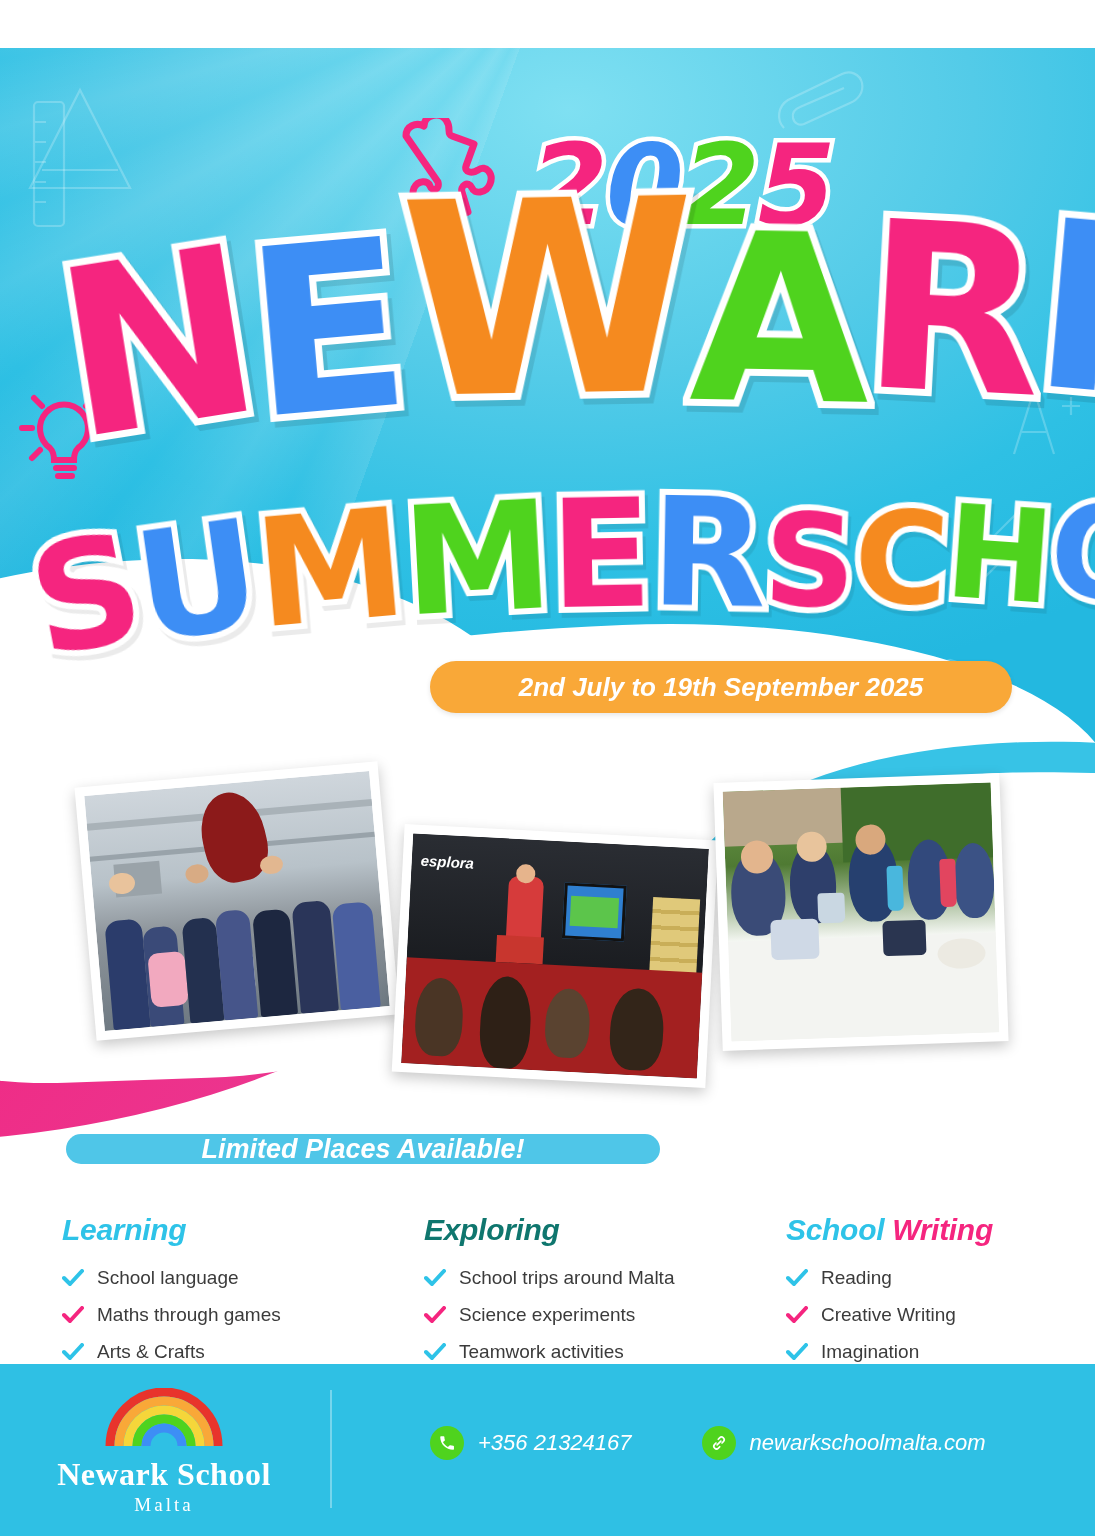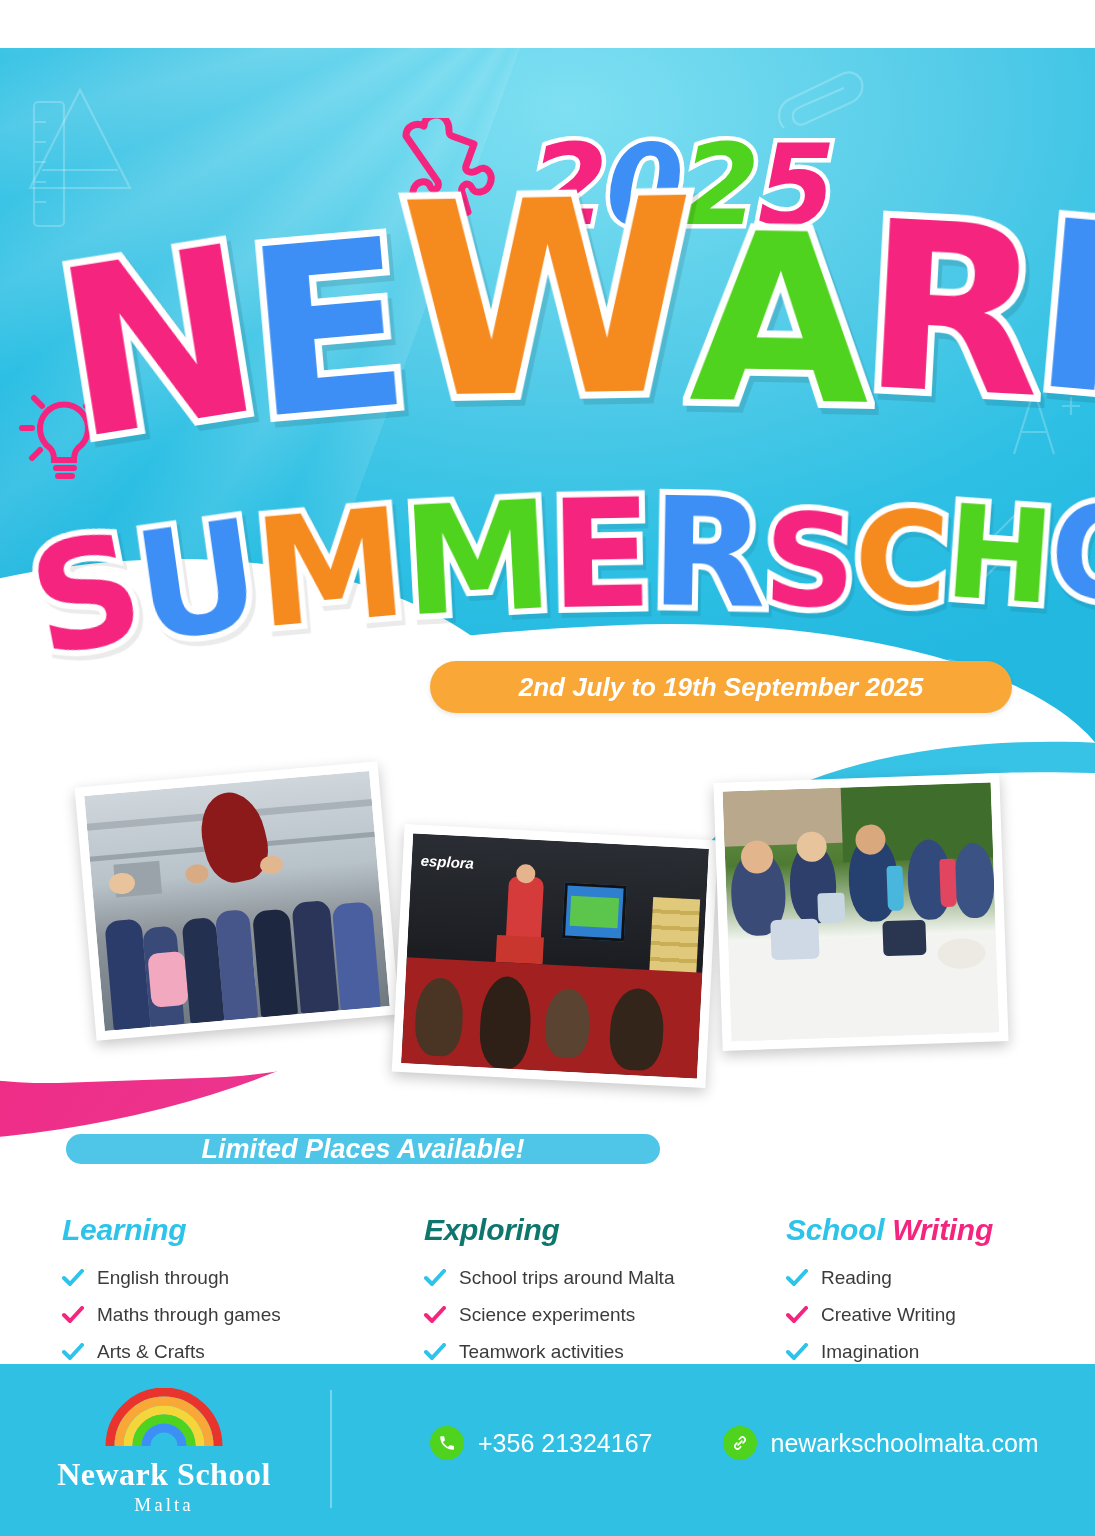--- a/index.html
+++ b/index.html
@@ -318,21 +318,22 @@
     letter-spacing: 3px;
     margin-top: 1px;
   }
   .contact {
     position: absolute;
     left: 430px; top: 62px;
     display: flex;
     align-items: center;
     gap: 70px;
     color: #ffffff;
-    font-size: 25px;
+    font-size: 22px;
+    font-style: italic;
   }
   .contact-item { display: flex; align-items: center; gap: 14px; }
   .cicon {
     width: 34px; height: 34px;
     border-radius: 50%;
     background: #4fd31e;
     display: flex; align-items: center; justify-content: center;
     color: #ffffff;
     font-size: 18px;
   }
@@ -481,21 +482,21 @@
 
   <div class="cols">
 
     <div class="col">
       <h3 class="h-cyan">Learning</h3>
       <ul>
         <li>
           <svg class="tick" viewBox="0 0 22 18">
               <path d="M2 9 L8 15 L20 2" fill="none" stroke="#2ec3e8" stroke-width="4" stroke-linecap="round" stroke-linejoin="round"></path>
             </svg>
-          <span>English through</span>
+          <span>School language</span>
         </li>
         <li>
           <svg class="tick" viewBox="0 0 22 18">
               <path d="M2 9 L8 15 L20 2" fill="none" stroke="#f5257f" stroke-width="4" stroke-linecap="round" stroke-linejoin="round"></path>
             </svg>
           <span>Maths through games</span>
         </li>
         <li>
           <svg class="tick" viewBox="0 0 22 18">
               <path d="M2 9 L8 15 L20 2" fill="none" stroke="#2ec3e8" stroke-width="4" stroke-linecap="round" stroke-linejoin="round"></path>

